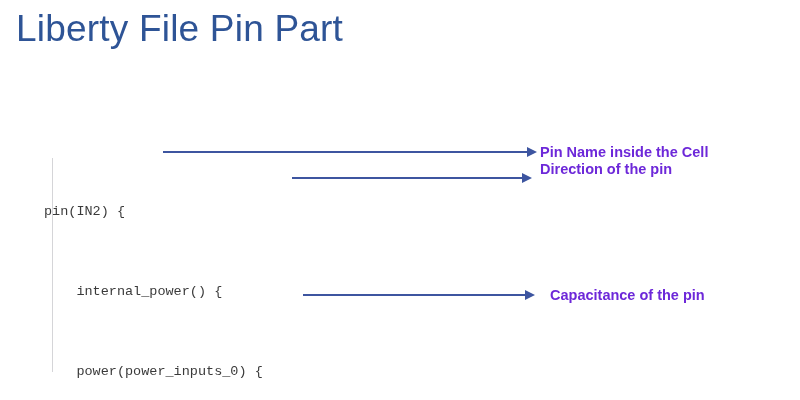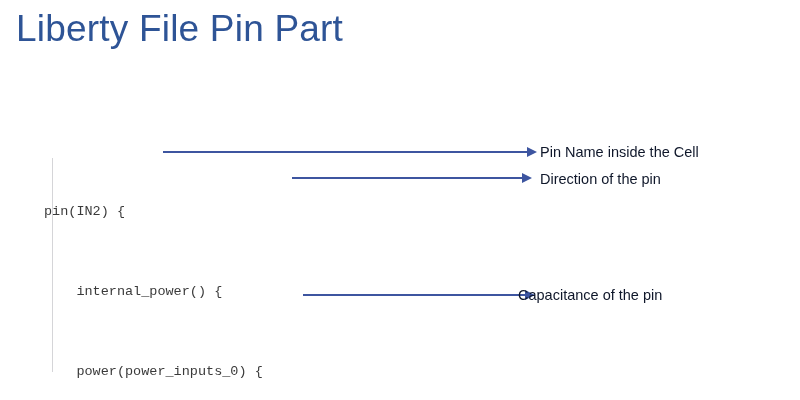--- a/index.html
+++ b/index.html
@@ -93,27 +93,28 @@
 
   #arrow-pin-name   { left: 163px; top: 146px; width: 374px; }
   #arrow-direction  { left: 292px; top: 172px; width: 240px; }
   #arrow-capacitance{ left: 303px; top: 289px; width: 232px; }
 
   
   .callout {
     position: absolute;
     font-family: "Liberation Sans", sans-serif;
     font-size: 14.5px;
-    color: #0f172a;
+    color: #6d28d9;
     white-space: nowrap;
     line-height: 18px;
+    font-weight: bold;
   }
   #label-pin-name    { left: 540px; top: 143px; }
-  #label-direction   { left: 540px; top: 170px; text-align: center; }
-  #label-capacitance { left: 518px; top: 286px; text-align: center; }
+  #label-direction   { left: 540px; top: 160px; text-align: center; }
+  #label-capacitance { left: 550px; top: 286px; text-align: center; }
 </style>
 </head>
 <body>
 
 <div id="slide">
 
   <div id="slide-title">Liberty File Pin Part</div>
 
   <div id="indent-guide"></div>
 

